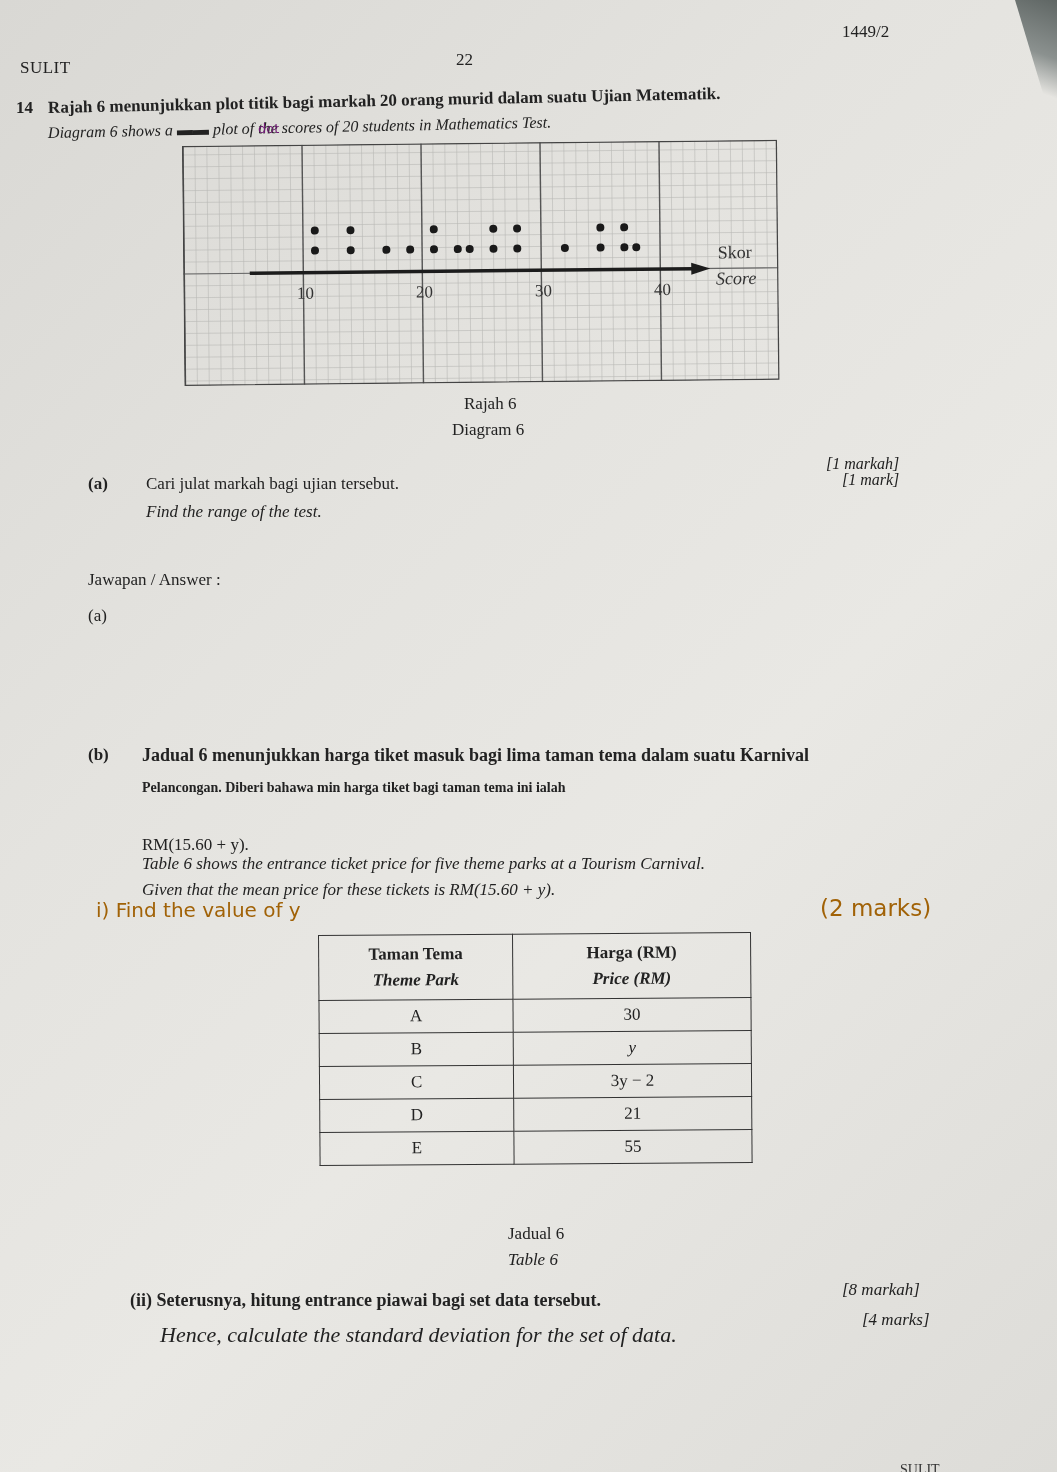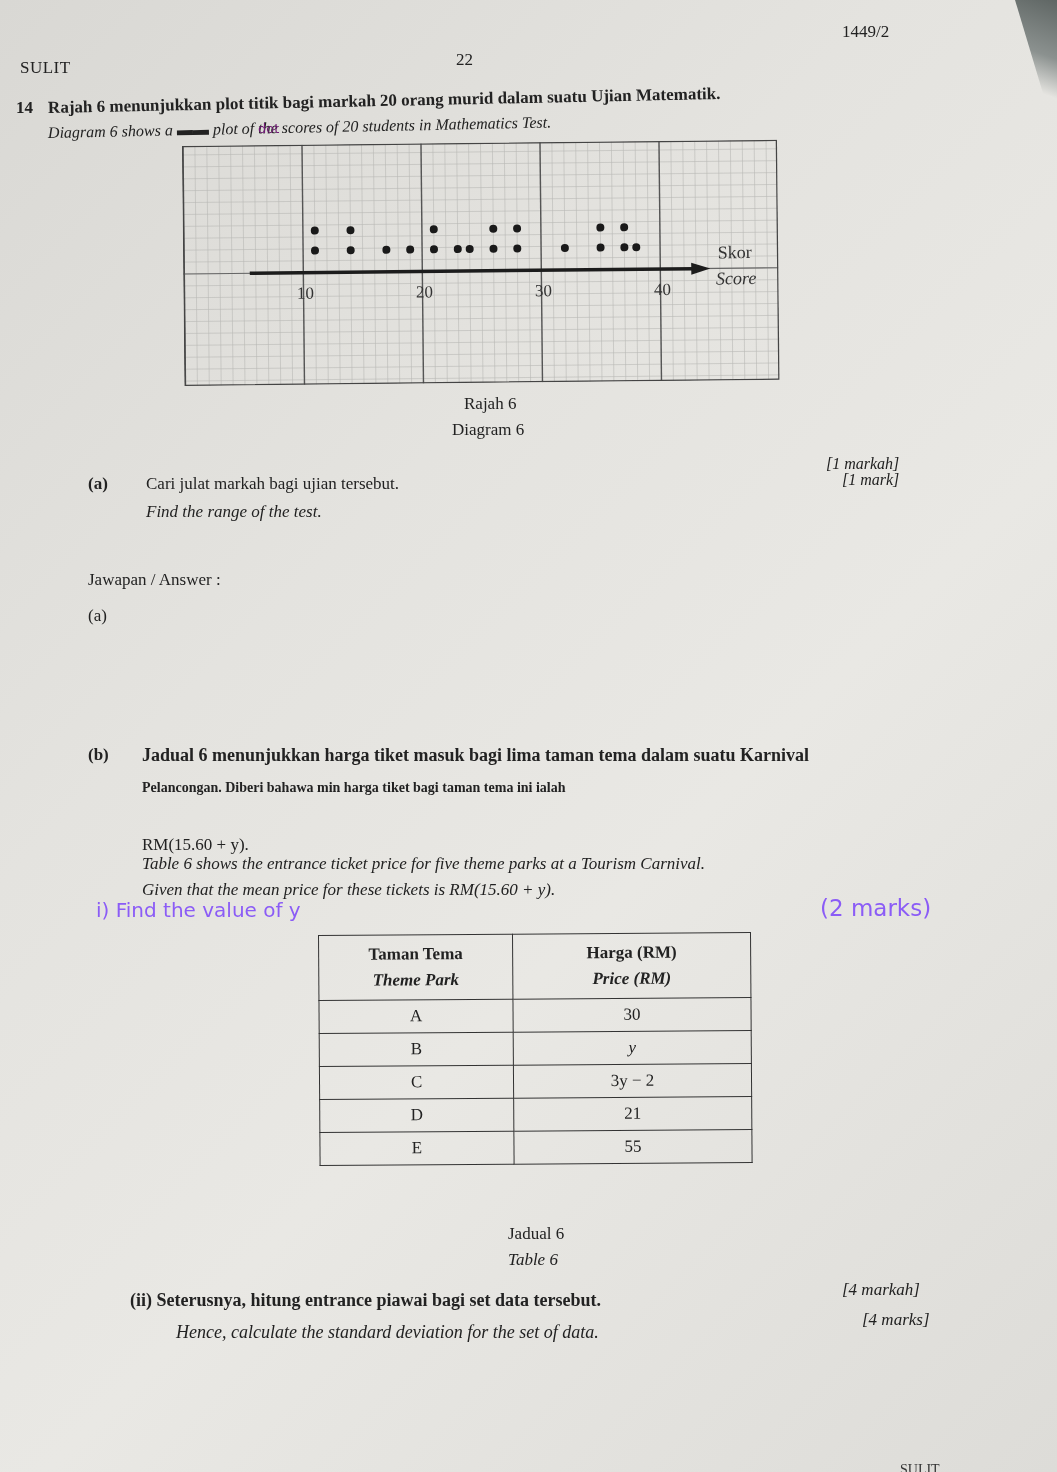--- a/index.html
+++ b/index.html
@@ -38,40 +38,40 @@
 
   .ans-lbl { left: 88px; top: 570px; font-size: 17px; }
   .ans-a { left: 88px; top: 606px; font-size: 17px; }
 
   .qb-lbl { left: 88px; top: 745px; font-size: 17px; font-weight: bold; }
   .qb-ms1 { left: 142px; top: 745px; font-size: 18px; font-weight: bold; }
   .qb-ms2 { left: 142px; top: 780px; font-size: 14px; font-weight: bold; }
   .qb-ms3 { left: 142px; top: 818px; font-size: 17px; margin-top: 17px; }
   .qb-en1 { left: 142px; top: 854px; font-size: 17px; font-style: italic; }
   .qb-en2 { left: 142px; top: 880px; font-size: 17px; font-style: italic; }
-  .hand { font-family: "DejaVu Sans", sans-serif; color: #8b5cf6; font-size: 20px; }
+  .hand { font-family: "DejaVu Sans", sans-serif; color: #a16207; font-size: 20px; }
   .hand-i { left: 96px; top: 898px; }
   .hand-marks { left: 820px; top: 895px; font-size: 23px; }
 
   .tbl {
     position: absolute; left: 318px; top: 935px; width: 433px;
     border-collapse: collapse; font-size: 17px;
     transform: rotate(-0.4deg); transform-origin: left top;
   }
   .tbl th, .tbl td { border: 1.5px solid #333; text-align: center; }
   .tbl th { font-weight: bold; padding: 6px 4px; line-height: 26px; }
   .tbl th .it { display: block; font-style: italic; }
   .tbl td { height: 32px; padding: 0; }
   .tbl th.c1, .tbl td.c1 { width: 185px; }
 
   .cap3 { left: 508px; top: 1212px; font-size: 17px; margin-top: 12px; }
   .cap4 { left: 508px; top: 1250px; font-size: 17px; font-style: italic; }
 
   .qii-ms { left: 130px; top: 1290px; font-size: 18px; font-weight: bold; }
-  .qii-en { left: 160px; top: 1322px; font-size: 18px; font-style: italic; margin-left: 16px; }
+  .qii-en { left: 160px; top: 1322px; font-size: 22px; font-style: italic; }
   .qii-mk1 { left: 842px; top: 1280px; font-size: 17px; }
   .qii-mk2 { left: 862px; top: 1310px; font-size: 17px; }
   .foot-sulit { left: 900px; top: 1462px; font-size: 14px; color: #333; }
 </style>
 </head>
 <body>
 
 <div class="corner-shadow"></div>
 
 <div class="abs hdr-code">1449/2</div>
@@ -251,16 +251,16 @@
       <td>55</td>
     </tr>
   </tbody>
 </table>
 
 <div class="abs cap3">Jadual 6</div>
 <div class="abs cap4">Table 6</div>
 
 <div class="abs qii-ms">(ii) Seterusnya, hitung entrance piawai bagi set data tersebut.</div>
 <div class="abs qii-en">Hence, calculate the standard deviation for the set of data.</div>
-<div class="abs qii-mk1 it">[4 markah]</div>
+<div class="abs qii-mk1 it">[8 markah]</div>
 <div class="abs qii-mk2 it">[4 marks]</div>
 
 <div class="abs foot-sulit">SULIT</div>
 
 </body></html>

